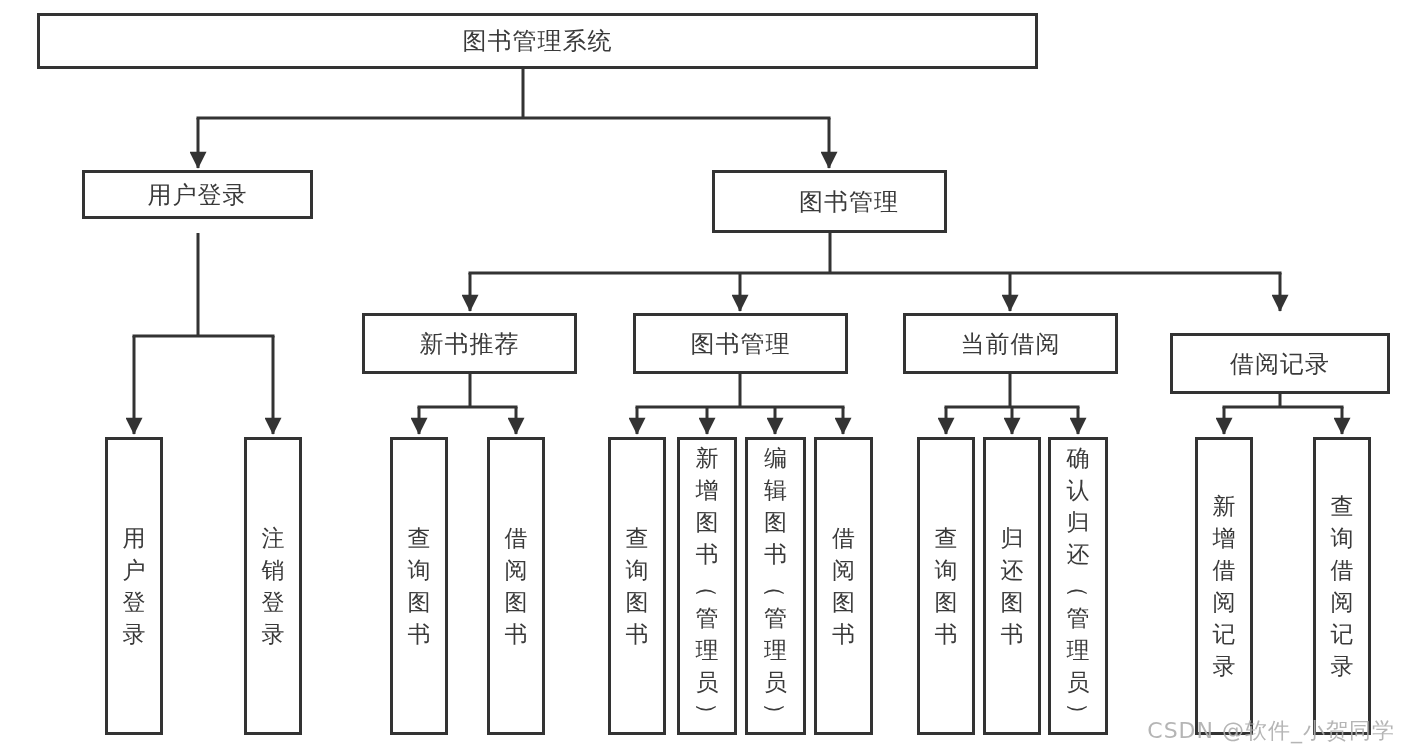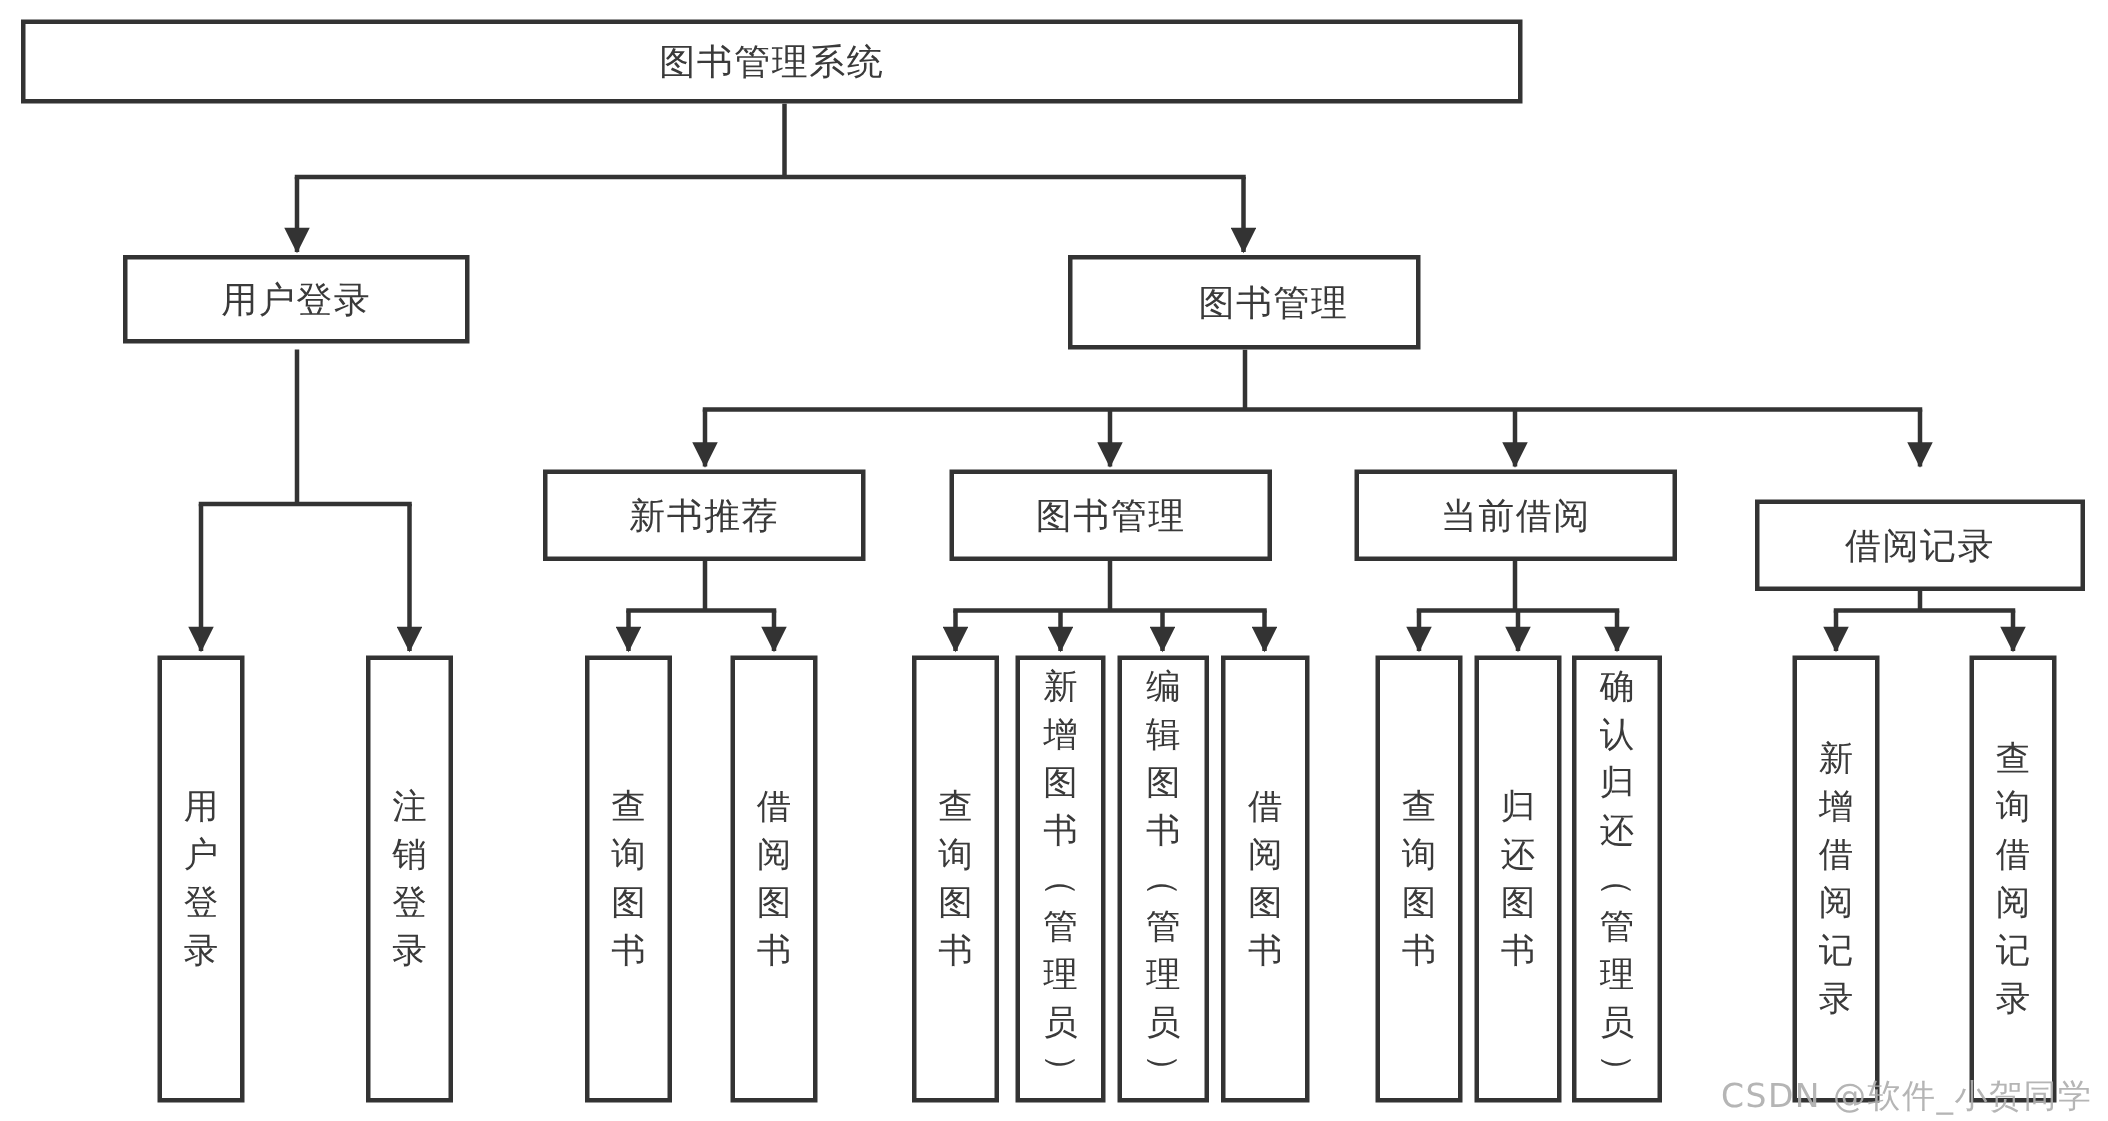--- a/index.html
+++ b/index.html
@@ -106,25 +106,25 @@
       <path marker-end="url(#ah)" d="M775 407 V434"></path>
       <path marker-end="url(#ah)" d="M843 407 V434"></path>
       <path marker-end="url(#ah)" d="M946 407 V434"></path>
       <path marker-end="url(#ah)" d="M1012 407 V434"></path>
       <path marker-end="url(#ah)" d="M1078 407 V434"></path>
       <path marker-end="url(#ah)" d="M1224 407 V434"></path>
       <path marker-end="url(#ah)" d="M1342 407 V434"></path>
     </g>
   </svg>
 
-  <div class="node" style="left:14px; top:13px; width:1001px; height:56px;">
+  <div class="node" style="left:37px; top:13px; width:1001px; height:56px;">
     <span>图书管理系统</span>
   </div>
 
-  <div class="node" style="left:82px; top:170px; width:231px; height:59px;">
+  <div class="node" style="left:82px; top:170px; width:231px; height:49px;">
     <span>用户登录</span>
   </div>
   <div class="node" style="left:712px; top:170px; width:235px; height:63px;padding-left:39px;">
     <span>图书管理</span>
   </div>
 
   <div class="node" style="left:362px; top:313px; width:215px; height:61px;">
     <span>新书推荐</span>
   </div>
   <div class="node" style="left:633px; top:313px; width:215px; height:61px;">

